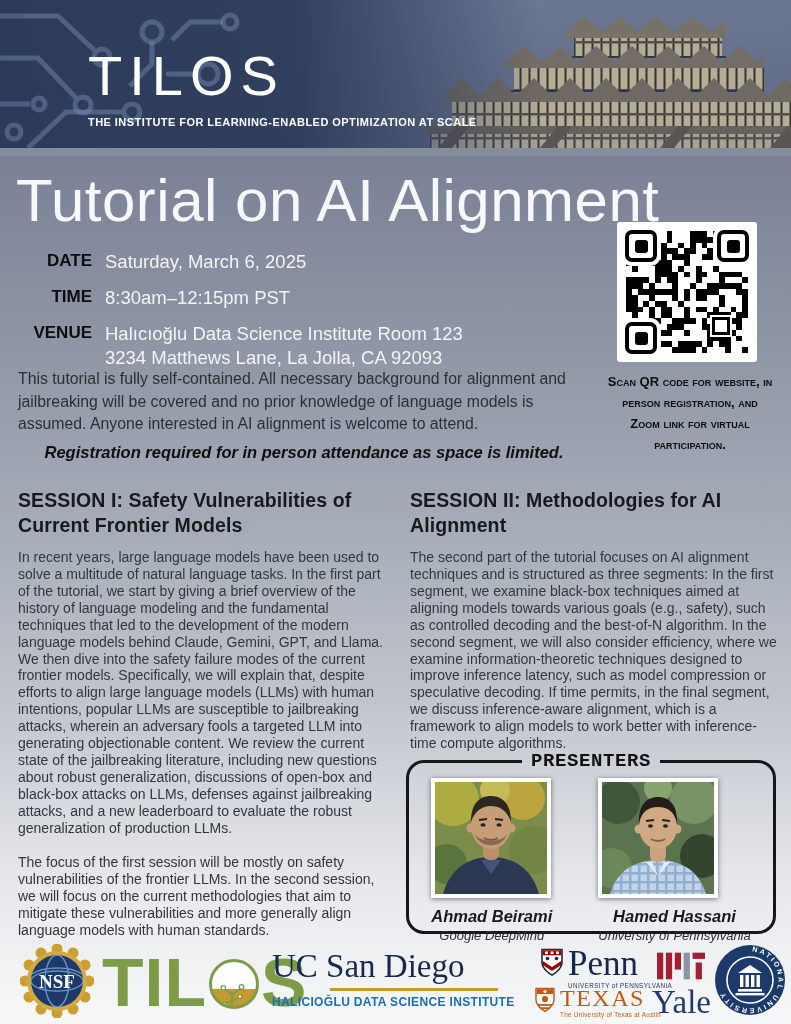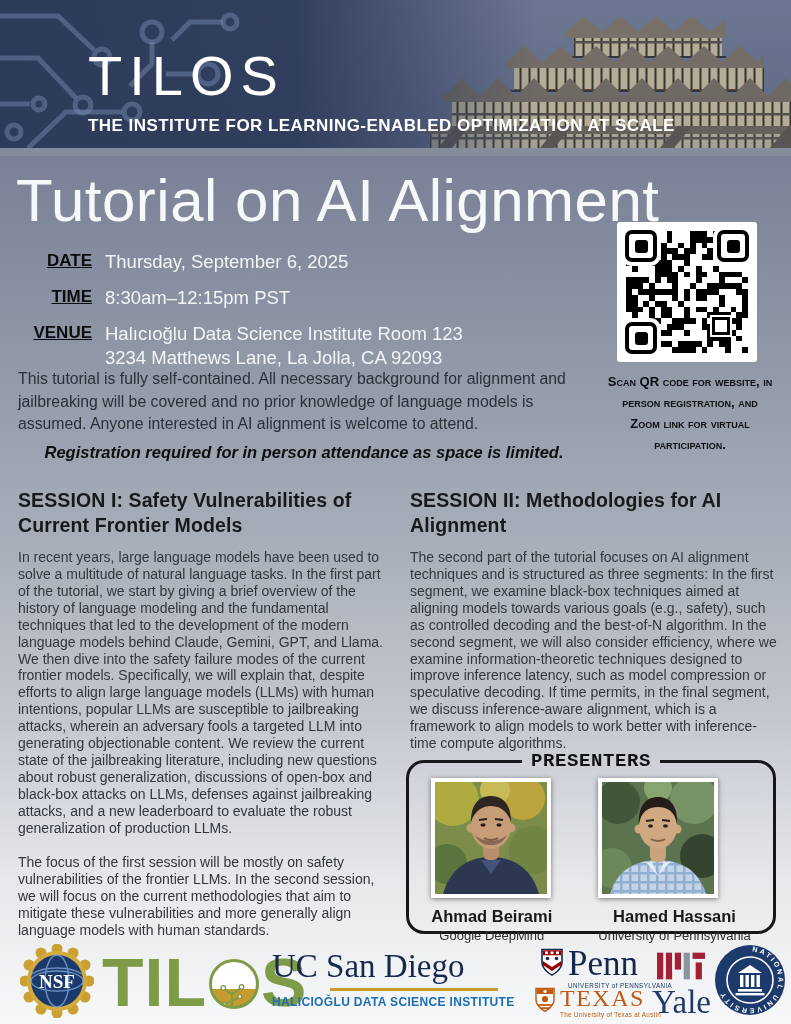--- a/index.html
+++ b/index.html
@@ -4,26 +4,26 @@
 <style>
   html,body{margin:0;padding:0;background:#9aa0ae;}
   .page{position:relative;width:791px;height:1024px;overflow:hidden;margin:0 auto;
     font-family:"Liberation Sans","DejaVu Sans",sans-serif;
     background:linear-gradient(180deg,#6b7490 0%,#7d8499 18%,#8f96a5 34%,#a7adb8 52%,#c3c7cf 70%,#e6e8eb 86%,#f7f8f9 100%);}
   
   .hero{position:absolute;left:0;top:0;width:791px;height:148px;overflow:hidden;}
   .hero svg{display:block}
   .hero-band{position:absolute;left:0;top:148px;width:791px;height:8px;background:#858c9c;}
   .tilos-word{position:absolute;left:88px;top:48px;color:#fff;font-size:56px;font-weight:400;letter-spacing:7px;line-height:1;}
-  .tilos-tag{position:absolute;left:88px;top:116px;color:#fff;font-size:17px;font-weight:700;letter-spacing:.45px;}
+  .tilos-tag{position:absolute;left:88px;top:116px;color:#fff;font-size:11px;font-weight:700;letter-spacing:.45px;}
   
   .title{position:absolute;left:16px;top:166px;color:#f7f8fa;font-size:60px;font-weight:400;letter-spacing:.5px;}
   .info{position:absolute;left:14px;top:250px;}
   .info-row{display:grid;grid-template-columns:78px auto;column-gap:13px;margin-bottom:11px;}
-  .info-label{text-align:right;font-weight:700;font-size:17px;color:#0b0c0e;padding-top:1px;text-decoration:underline;}
+  .info-label{text-align:right;font-weight:700;font-size:17px;color:#0b0c0e;padding-top:1px;}
   .info-value{color:#f4f5f7;font-size:18.5px;line-height:1.34;}
   
   .qr-box{position:absolute;left:617px;top:222px;width:140px;height:140px;background:#fff;border-radius:3px;}
   .qr-modules{position:absolute;inset:9px;display:grid;grid-template-columns:repeat(21,1fr);grid-auto-rows:1fr;}
   .qr-modules i{display:block;}
   .qr-modules i.on{background:#000;}
   .finder{position:absolute;width:24px;height:24px;border:4.5px solid #000;border-radius:7px;background:#fff;box-shadow:0 0 0 4px #fff;}
   .finder::after{content:"";position:absolute;left:5.5px;top:5.5px;width:13px;height:13px;background:#000;border-radius:3px;}
   .finder.tl{left:8px;top:8px}.finder.tr{right:8px;top:8px}.finder.bl{left:8px;bottom:8px}
   .finder-sm{position:absolute;right:27px;bottom:27px;width:12px;height:12px;border:3.5px solid #000;background:#fff;box-shadow:0 0 0 2px #fff;}
@@ -35,21 +35,21 @@
   
   .col{position:absolute;top:488px;}
   .col-left{left:18px;width:374px;}
   .col-right{left:410px;width:370px;}
   .col h2{margin:0 0 11px 0;font-size:19.5px;font-weight:700;line-height:1.28;color:#17191d;letter-spacing:.1px;}
   .col p{margin:0 0 17px 0;font-size:14px;line-height:1.21;color:#32373d;}
   
   .presenters{position:absolute;left:406px;top:750px;width:370px;height:184px;margin:0;padding:4px 0 0 0;
     border:3px solid #15171b;border-radius:18px;background:transparent;box-sizing:border-box;}
   .presenters legend{display:block;margin:0 auto;padding:0 9px;font-size:19px;font-weight:700;letter-spacing:.6px;color:#101214;font-family:Liberation Mono, monospace;}
-  .presenter-row{display:flex;justify-content:center;gap:46px;margin-top:2px;}
+  .presenter-row{display:flex;justify-content:center;gap:46px;margin-top:2px;font-style:italic;}
   .presenter{margin:0;text-align:center;}
   .photo{width:112px;height:112px;border:4px solid #fff;box-shadow:0 1px 5px rgba(0,0,0,.5);display:block;}
   .presenter-name{margin-top:9px;font-weight:700;font-size:16.5px;color:#17191c;}
   .presenter-affil{margin-top:2px;font-size:13px;color:#2b2e33;}
   
   .footer{position:absolute;left:0;top:940px;width:791px;height:84px;}
   .flogo{position:absolute;}
   .nsf{left:20px;top:4px;}
   .tilos-f{left:102px;top:8px;display:flex;align-items:center;color:#7e9b48;font-size:68px;font-weight:700;letter-spacing:1px;line-height:1;}
   .tilos-o{width:44px;height:44px;border:3px solid #7e9b48;border-radius:50%;margin:0 2px;
@@ -134,21 +134,21 @@
     <div class="tilos-word">TILOS</div>
     <div class="tilos-tag">THE INSTITUTE FOR LEARNING-ENABLED OPTIMIZATION AT SCALE</div>
   </div>
   <div class="hero-band"></div>
 
   <div class="title">Tutorial on AI Alignment</div>
 
   <div class="info">
     <div class="info-row">
       <div class="info-label">DATE</div>
-      <div class="info-value">Thursday, September 6, 2025</div>
+      <div class="info-value">Saturday, March 6, 2025</div>
     </div>
     <div class="info-row">
       <div class="info-label">TIME</div>
       <div class="info-value">8:30am–12:15pm PST</div>
     </div>
     <div class="info-row">
       <div class="info-label">VENUE</div>
       <div class="info-value">
         <div>Halıcıoğlu Data Science Institute Room 123</div>
         <div>3234 Matthews Lane, La Jolla, CA 92093</div>

